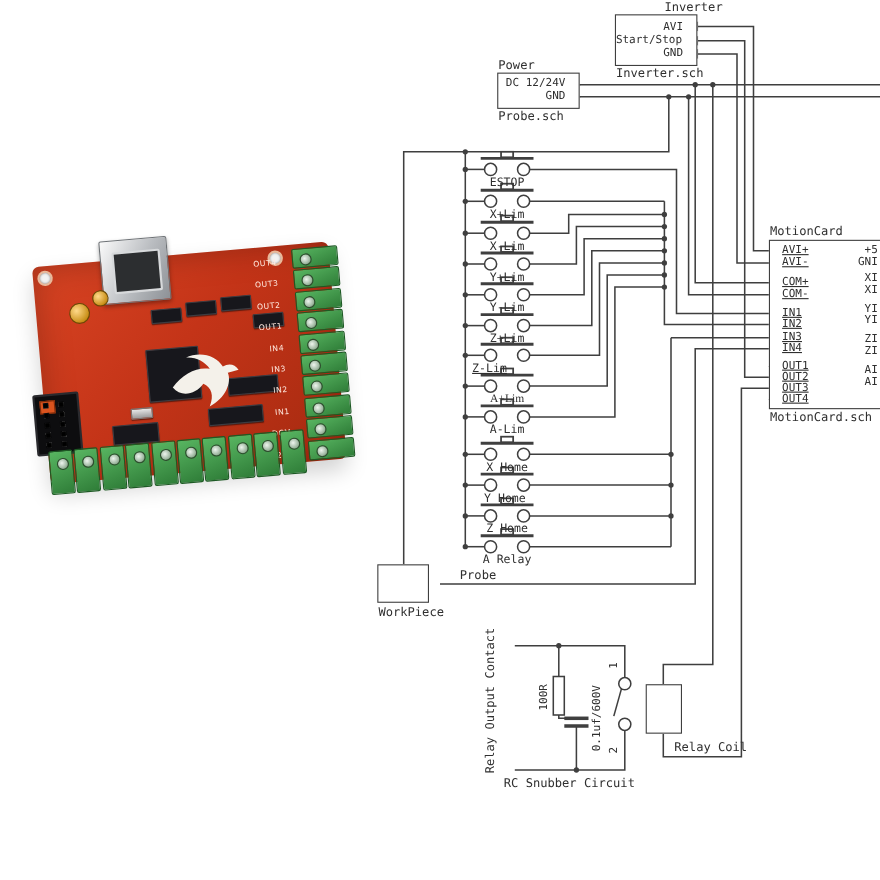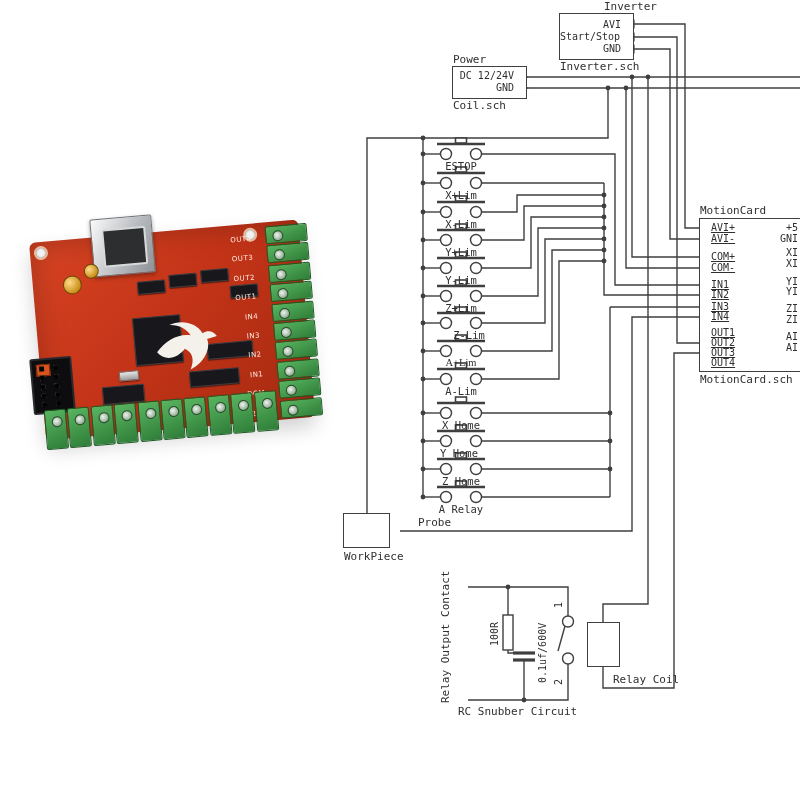--- a/index.html
+++ b/index.html
@@ -208,21 +208,21 @@
 
 <div class="box" style="left:559px;top:13px;width:75px;height:47px;"></div>
 <div class="lbl" style="left:560px;top:1px;margin-left:44px;">Inverter</div>
 <div class="lbl" style="left:560px;top:61px;">Inverter.sch</div>
 <div class="lbl small" style="left:559px;top:19px;width:62px;text-align:right;">AVI</div>
 <div class="lbl small" style="left:559px;top:31px;width:62px;text-align:center;">Start/Stop</div>
 <div class="lbl small" style="left:559px;top:43px;width:62px;text-align:right;">GND</div>
 
 <div class="box" style="left:452px;top:66px;width:75px;height:33px;"></div>
 <div class="lbl" style="left:453px;top:54px;">Power</div>
-<div class="lbl" style="left:453px;top:100px;">Coil.sch</div>
+<div class="lbl" style="left:453px;top:100px;">Probe.sch</div>
 <div class="lbl big" style="left:452px;top:70px;width:62px;text-align:right;">DC 12/24V</div>
 <div class="lbl big" style="left:452px;top:82px;width:62px;text-align:right;">GND</div>
 
 <div class="box" style="left:699px;top:218px;width:106px;height:154px;"></div>
 <div class="lbl" style="left:700px;top:205px;">MotionCard</div>
 <div class="lbl" style="left:700px;top:374px;">MotionCard.sch</div>
 
 <div class="box" style="left:343px;top:513px;width:47px;height:35px;"></div>
 <div class="lbl" style="left:344px;top:551px;">WorkPiece</div>
 <div class="lbl" style="left:418px;top:517px;">Probe</div>
@@ -236,21 +236,21 @@
 <div class="lbl small rot" style="left:553px;top:608px;">1</div>
 <div class="lbl small rot" style="left:553px;top:685px;">2</div>
 
 <div id="switch-labels">
     <div class="sw-label" style="left: 418px; top: 160px;">ESTOP</div>
     <div class="sw-label" style="left: 418px; top: 189px;">X+Lim</div>
     <div class="sw-label" style="left: 418px; top: 218px;">X-Lim</div>
     <div class="sw-label" style="left: 418px; top: 246px;">Y+Lim</div>
     <div class="sw-label" style="left: 418px; top: 274px;">Y-Lim</div>
     <div class="sw-label" style="left: 418px; top: 302px;">Z+Lim</div>
-    <div class="sw-label" style="left: 426px; top: 329px; text-decoration: underline;">Z-Lim</div>
+    <div class="sw-label" style="left: 402px; top: 329px; text-decoration: underline;">Z-Lim</div>
     <div class="sw-label" style="left: 418px; top: 357px; font-family: Liberation Serif, serif;">A+Lim</div>
     <div class="sw-label" style="left: 418px; top: 385px;">A-Lim</div>
     <div class="sw-label" style="left: 418px; top: 419px;">X Home</div>
     <div class="sw-label" style="left: 416px; top: 447px;">Y Home</div>
     <div class="sw-label" style="left: 418px; top: 475px;">Z Home</div>
     <div class="sw-label" style="left: 418px; top: 503px;">A Relay</div>
   </div>
 <div id="mc-pins">
     <div class="mc-pin" style="left: 711px; top: 222px;">AVI+</div>
     <div class="mc-pin" style="left: 711px; top: 233px;">AVI-</div>

